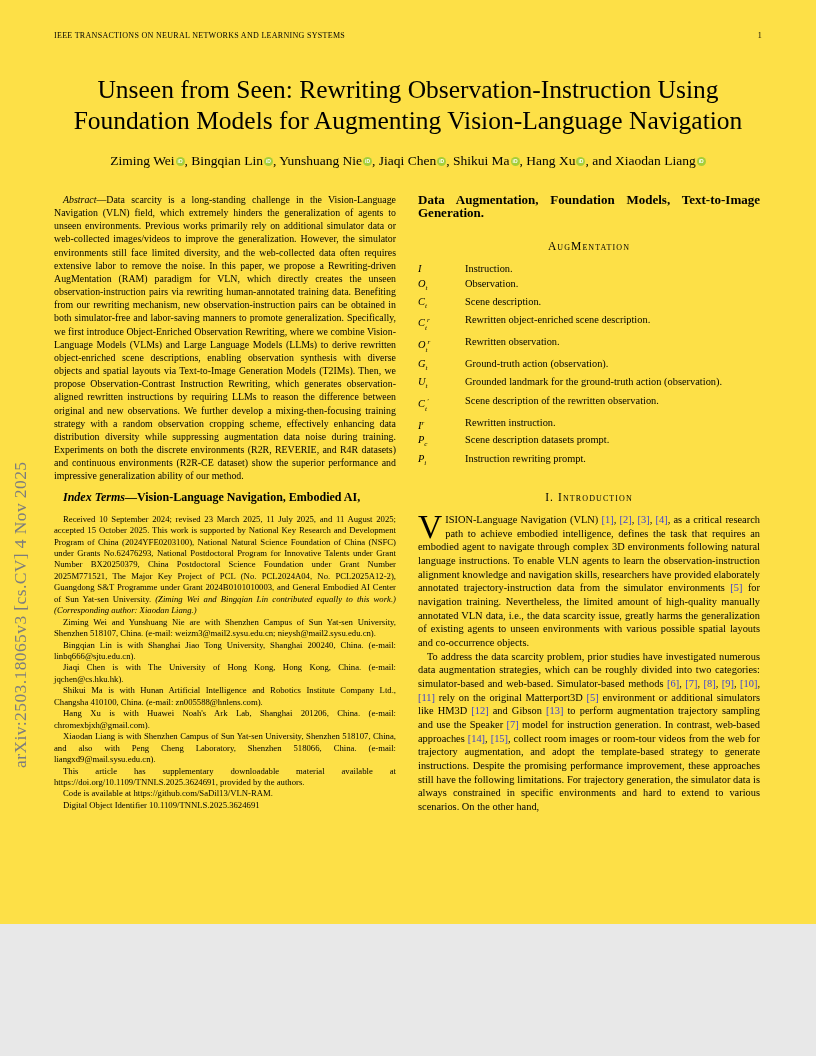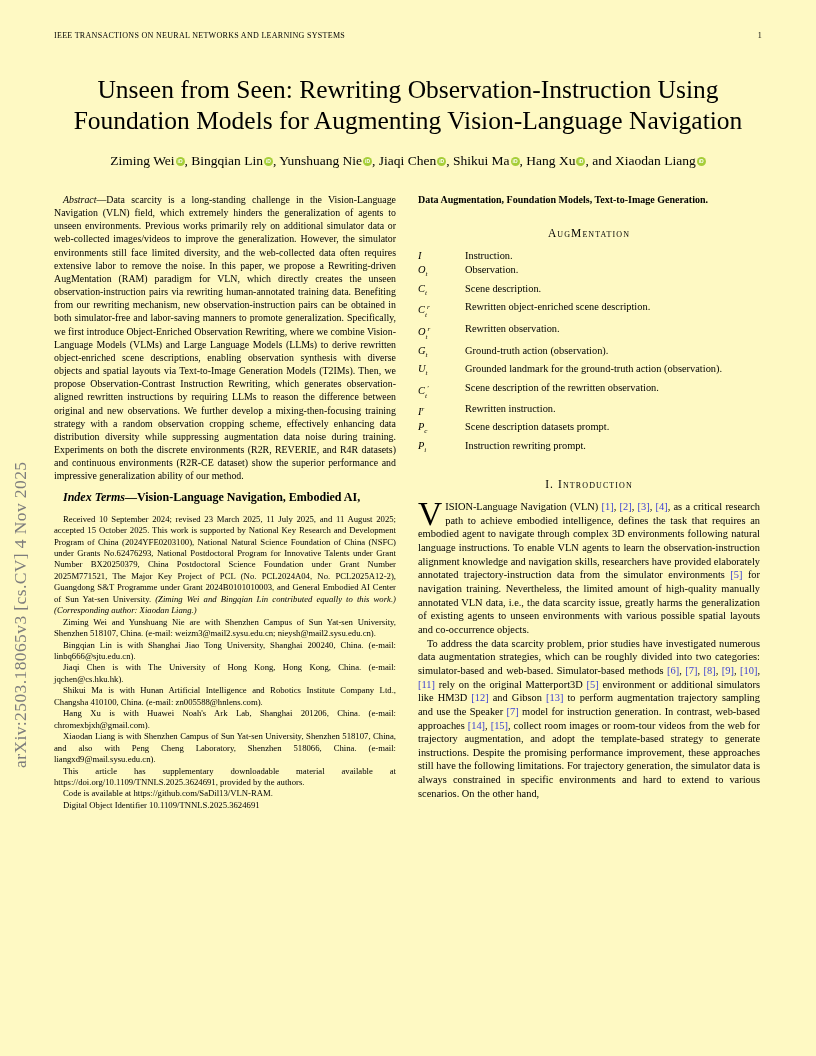--- a/index.html
+++ b/index.html
@@ -1,17 +1,17 @@
 <!DOCTYPE html>
 <html style="--cite: #3b3fd2; --orcid: #a6ce39; --arxiv: #7d7d7d;"><head>
 <meta charset="utf-8">
 <style>
   html,body{margin:0;padding:0;background:#e8e8e8;}
   .page{
-    position:relative;width:816px;height:1056px;margin:0 auto;background:#fef9c3;
+    position:relative;width:816px;height:924px;margin:0 auto;background:#fde047;
     font-family:"Liberation Serif","DejaVu Serif",serif;color:#000;overflow:hidden;
   }
   
   .runhead{position:absolute;top:31px;left:54px;right:54px;display:flex;justify-content:space-between;
     font-size:8px;letter-spacing:.3px;}
   
   .arxiv{position:absolute;left:10px;top:268px;height:500px;writing-mode:vertical-rl;transform:rotate(180deg);
     color:var(--arxiv,#7d7d7d);font-size:17.5px;letter-spacing:.4px;white-space:nowrap;}
   
   .title{margin:74px 70px 0;text-align:center;font-size:25.5px;line-height:31px;font-weight:400;}
@@ -20,21 +20,21 @@
     color:#fff;font-size:5px;line-height:9px;text-align:center;vertical-align:2px;margin-left:1px;
     font-family:"Liberation Sans",sans-serif;font-weight:bold;}
   
   .cols{display:flex;gap:22px;margin:24px 54px 0;}
   .col{width:342px;}
   p{margin:0;}
   .jtext{text-align:justify;}
   .abs{font-size:9.9px;line-height:13.15px;font-weight:normal;text-indent:9px;}
   .abslead,.itlead{font-style:italic;}
   .iterms{font-size:12px;line-height:13.15px;font-weight:bold;text-indent:9px;margin-top:9px;}
-  .iterms-cont{font-size:10px;line-height:13.15px;font-weight:bold;}
+  .iterms-cont{font-size:13px;line-height:13.15px;font-weight:bold;}
   .fnblock{margin-top:9px;}
   .fn{font-size:8.7px;line-height:11.45px;text-indent:9px;text-align:justify;}
   .it{font-style:italic;}
   .cite{color:var(--cite,#3b3fd2);}
   
   .scap{font-variant:small-caps;}
   .shead{text-align:center;font-size:11.5px;letter-spacing:1.1px;font-weight:400;margin:21px 0 10px;}
   .nrow{display:flex;font-size:10.4px;line-height:14.3px;}
   .nsym{width:47px;flex:none;font-style:italic;}
   .nsym sub,.nsym sup{font-size:7px;font-style:italic;}

